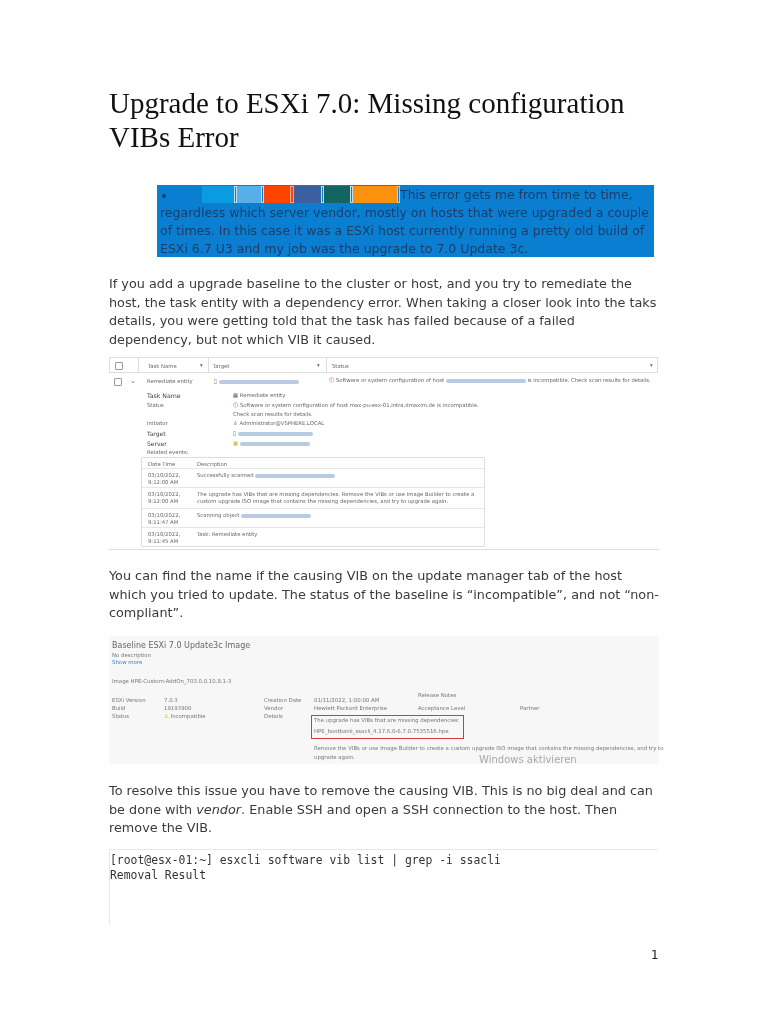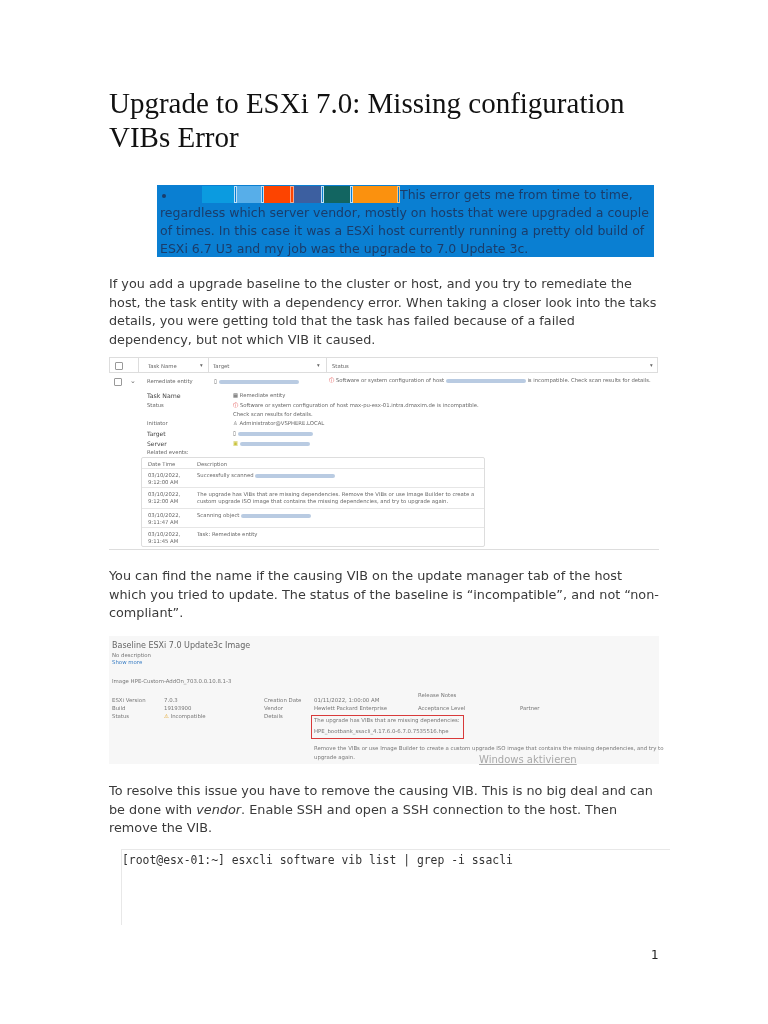--- a/index.html
+++ b/index.html
@@ -19,23 +19,23 @@
   .colsep { position: absolute; top: 0; width: 1px; height: 15px; background: #ddd; }
   .cell { position: absolute; white-space: nowrap; }
   .blur { display: inline-block; height: 4px; background: #b9cbe2; border-radius: 2px; vertical-align: middle; }
   .err { color: #d33; }
   .events { position: absolute; left: 32px; top: 100px; width: 342px; height: 88px; border: 1px solid #ddd; border-radius: 2px; }
   .events .row { position: absolute; left: 0; width: 342px; border-top: 1px solid #e6e6e6; }
   
   .shot2 { position: absolute; left: 109px; top: 636px; width: 550px; height: 128px; background: #f7f7f7; font-size: 5.4px; color: #777; }
   .shot2 .cell { color: #777; }
   .redbox { position: absolute; left: 202px; top: 79px; width: 153px; height: 24px; border: 1.5px solid #d83a3a; box-sizing: border-box; }
-  .watermark { position: absolute; left: 370px; top: 118px; font-size: 10px; color: #a8a8a8; text-decoration: underline; }
+  .watermark { position: absolute; left: 370px; top: 118px; font-size: 10px; color: #a8a8a8; }
   
-  .code { position: absolute; left: 109px; top: 849px; width: 549px; height: 76px; border-top: 1px solid #e8e8e8; border-left: 1px solid #e8e8e8; font-family: "DejaVu Sans Mono", "Liberation Mono", monospace; font-size: 11.4px; line-height: 15px; color: #333; padding: 3px 0 0 0; box-sizing: border-box; white-space: pre; margin-left: 12px; }
+  .code { position: absolute; left: 109px; top: 849px; width: 549px; height: 76px; border-top: 1px solid #e8e8e8; border-left: 1px solid #e8e8e8; font-family: "DejaVu Sans Mono", "Liberation Mono", monospace; font-size: 11.4px; line-height: 15px; color: #333; padding: 3px 0 0 0; box-sizing: border-box; white-space: pre; }
   .pageno { position: absolute; left: 651px; top: 948px; font-size: 12px; color: #222; }
 </style>
 </head>
 <body>
 
 <h1 class="title">Upgrade to ESXi 7.0: Missing configuration VIBs Error</h1>
 
 <div class="callout">
   <span class="bullet"></span><span class="swatches"><span class="sw" style="width:32px;background:#0b9be0"></span><span class="sw edge"></span><span class="sw" style="width:24px;background:#57aee9"></span><span class="sw edge"></span><span class="sw" style="width:26px;background:#fd4400"></span><span class="sw" style="width:4px;background:#fd4400;border:1px solid #f7a78b"></span><span class="sw" style="width:27px;background:#3c5fa0"></span><span class="sw edge"></span><span class="sw" style="width:26px;background:#126561"></span><span class="sw edge"></span><span class="sw" style="width:44px;background:#fb910e"></span><span class="sw edge" style="border-color:#fbc27a"></span></span><span>This error gets me from time to time, regardless which server vendor, mostly on hosts that were upgraded a couple of times. In this case it was a ESXi host currently running a pretty old build of ESXi 6.7 U3 and my job was the upgrade to 7.0 Update 3c.</span>
 </div>
@@ -130,15 +130,15 @@
   <div class="redbox"></div>
   <span class="cell" style="left:205px;top:81px">The upgrade has VIBs that are missing dependencies:</span>
   <span class="cell" style="left:205px;top:92px">HPE_bootbank_ssacli_4.17.6.0-6.7.0.7535516.hpe</span>
   <span class="cell" style="left:205px;top:109px">Remove the VIBs or use Image Builder to create a custom upgrade ISO image that contains the missing dependencies, and try to</span>
   <span class="cell" style="left:205px;top:118px">upgrade again.</span>
   <span class="watermark">Windows aktivieren</span>
 </div>
 
 <p class="para" style="top:782px"><span>To resolve this issue you have to remove the causing VIB. This is no big deal and can be done with </span><em>vendor</em><span>. Enable SSH and open a SSH connection to the host. Then remove the VIB.</span></p>
 
-<div class="code"><div>[root@esx-01:~] esxcli software vib list | grep -i ssacli</div></div>
+<div class="code"><div>[root@esx-01:~] esxcli software vib list | grep -i ssacli</div><div>Removal Result</div></div>
 
 <span class="pageno">1</span>
 
 </body></html>

